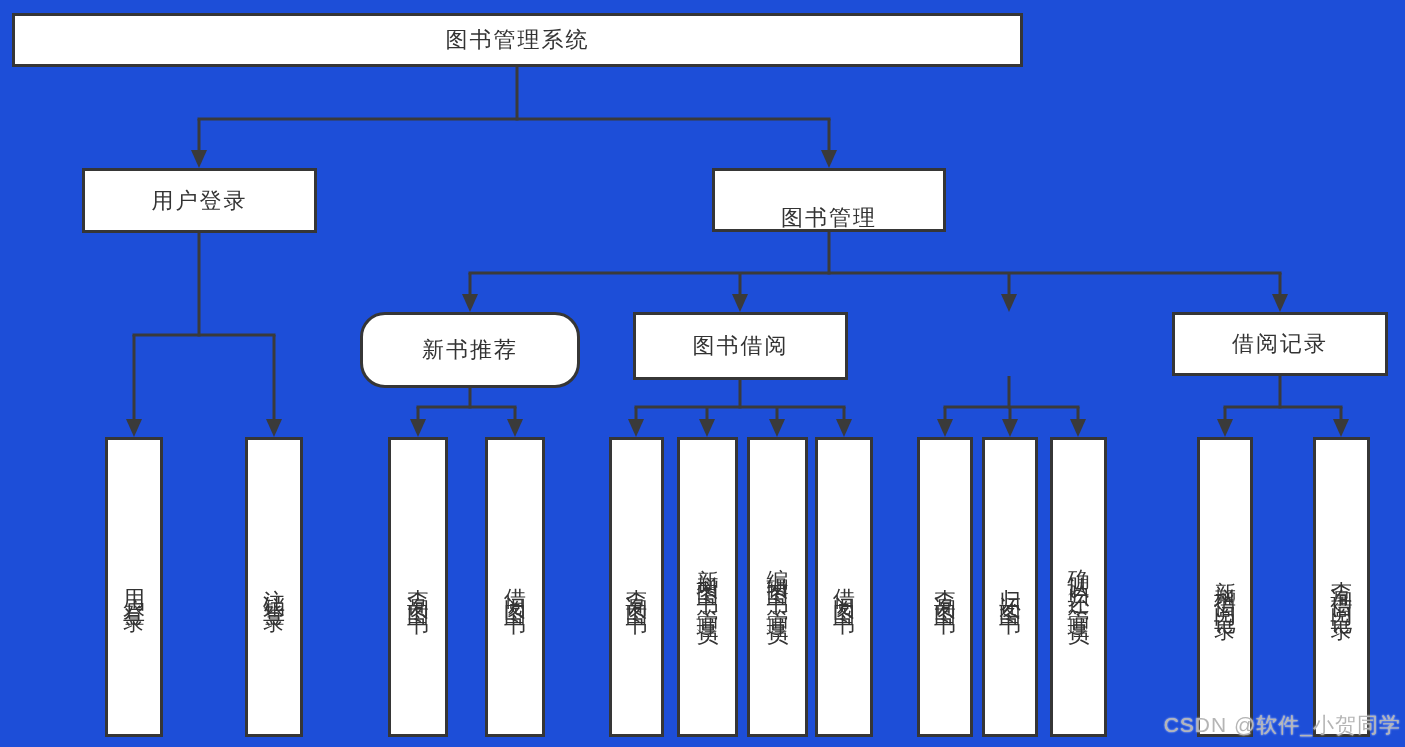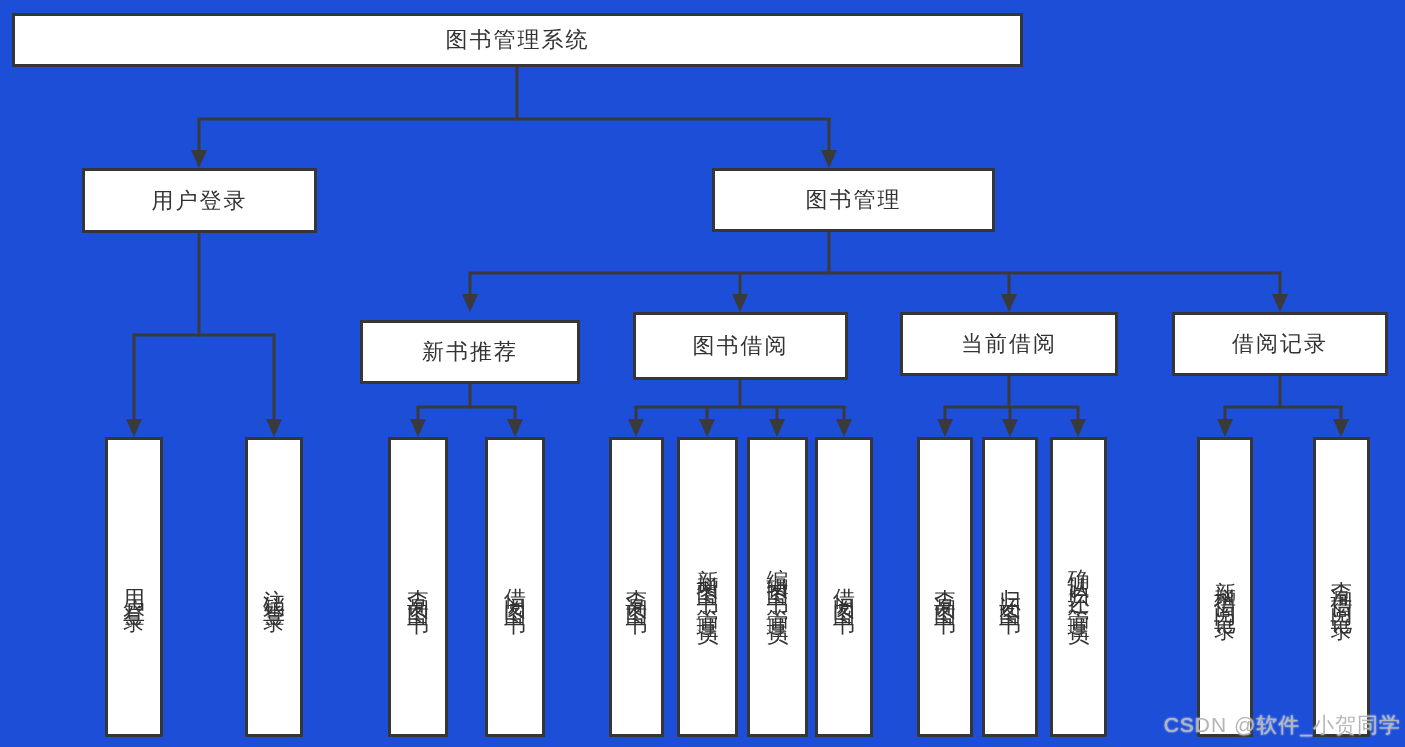--- a/index.html
+++ b/index.html
@@ -32,23 +32,23 @@
   .v .lbl{
     writing-mode:vertical-rl;
     text-orientation:mixed;
     letter-spacing:8px;
     font-size:22px;
   }
   
   #b-root{left:12px;top:13px;width:1011px;height:54px;}
   
   #b-l2a{left:82px;top:168px;width:235px;height:65px;}
-  #b-l2b{left:712px;top:168px;width:283px;height:64px;}
+  #b-l2b{left:712px;top:168px;width:234px;height:64px;align-items:flex-end;}
   
-  #b-l3a{left:360px;top:320px;width:220px;height:64px;}
+  #b-l3a{left:360px;top:312px;width:220px;height:76px;border-radius:25px;}
   #b-l3b{left:633px;top:312px;width:215px;height:68px;}
   #b-l3c{left:900px;top:312px;width:218px;height:64px;}
   #b-l3d{left:1172px;top:312px;width:216px;height:64px;}
   
   #b-g1a{left:105px;width:58px;}
   #b-g1b{left:245px;width:58px;}
   #b-g2a{left:388px;width:60px;}
   #b-g2b{left:485px;width:60px;}
   #b-g3a{left:609px;width:55px;}
   #b-g3b{left:677px;width:61px;}
@@ -137,23 +137,20 @@
   <div class="box h" id="b-l2b">
     <span class="lbl">图书管理</span>
   </div>
 
   <div class="box h" id="b-l3a">
     <span class="lbl">新书推荐</span>
   </div>
   <div class="box h" id="b-l3b">
     <span class="lbl">图书借阅</span>
   </div>
-  <div class="box h" id="b-l3c">
-    <span class="lbl">当前借阅</span>
-  </div>
   <div class="box h" id="b-l3d">
     <span class="lbl">借阅记录</span>
   </div>
 
   <div class="box v" id="b-g1a">
     <span class="lbl">用户登录</span>
   </div>
   <div class="box v" id="b-g1b">
     <span class="lbl">注销登录</span>
   </div>

